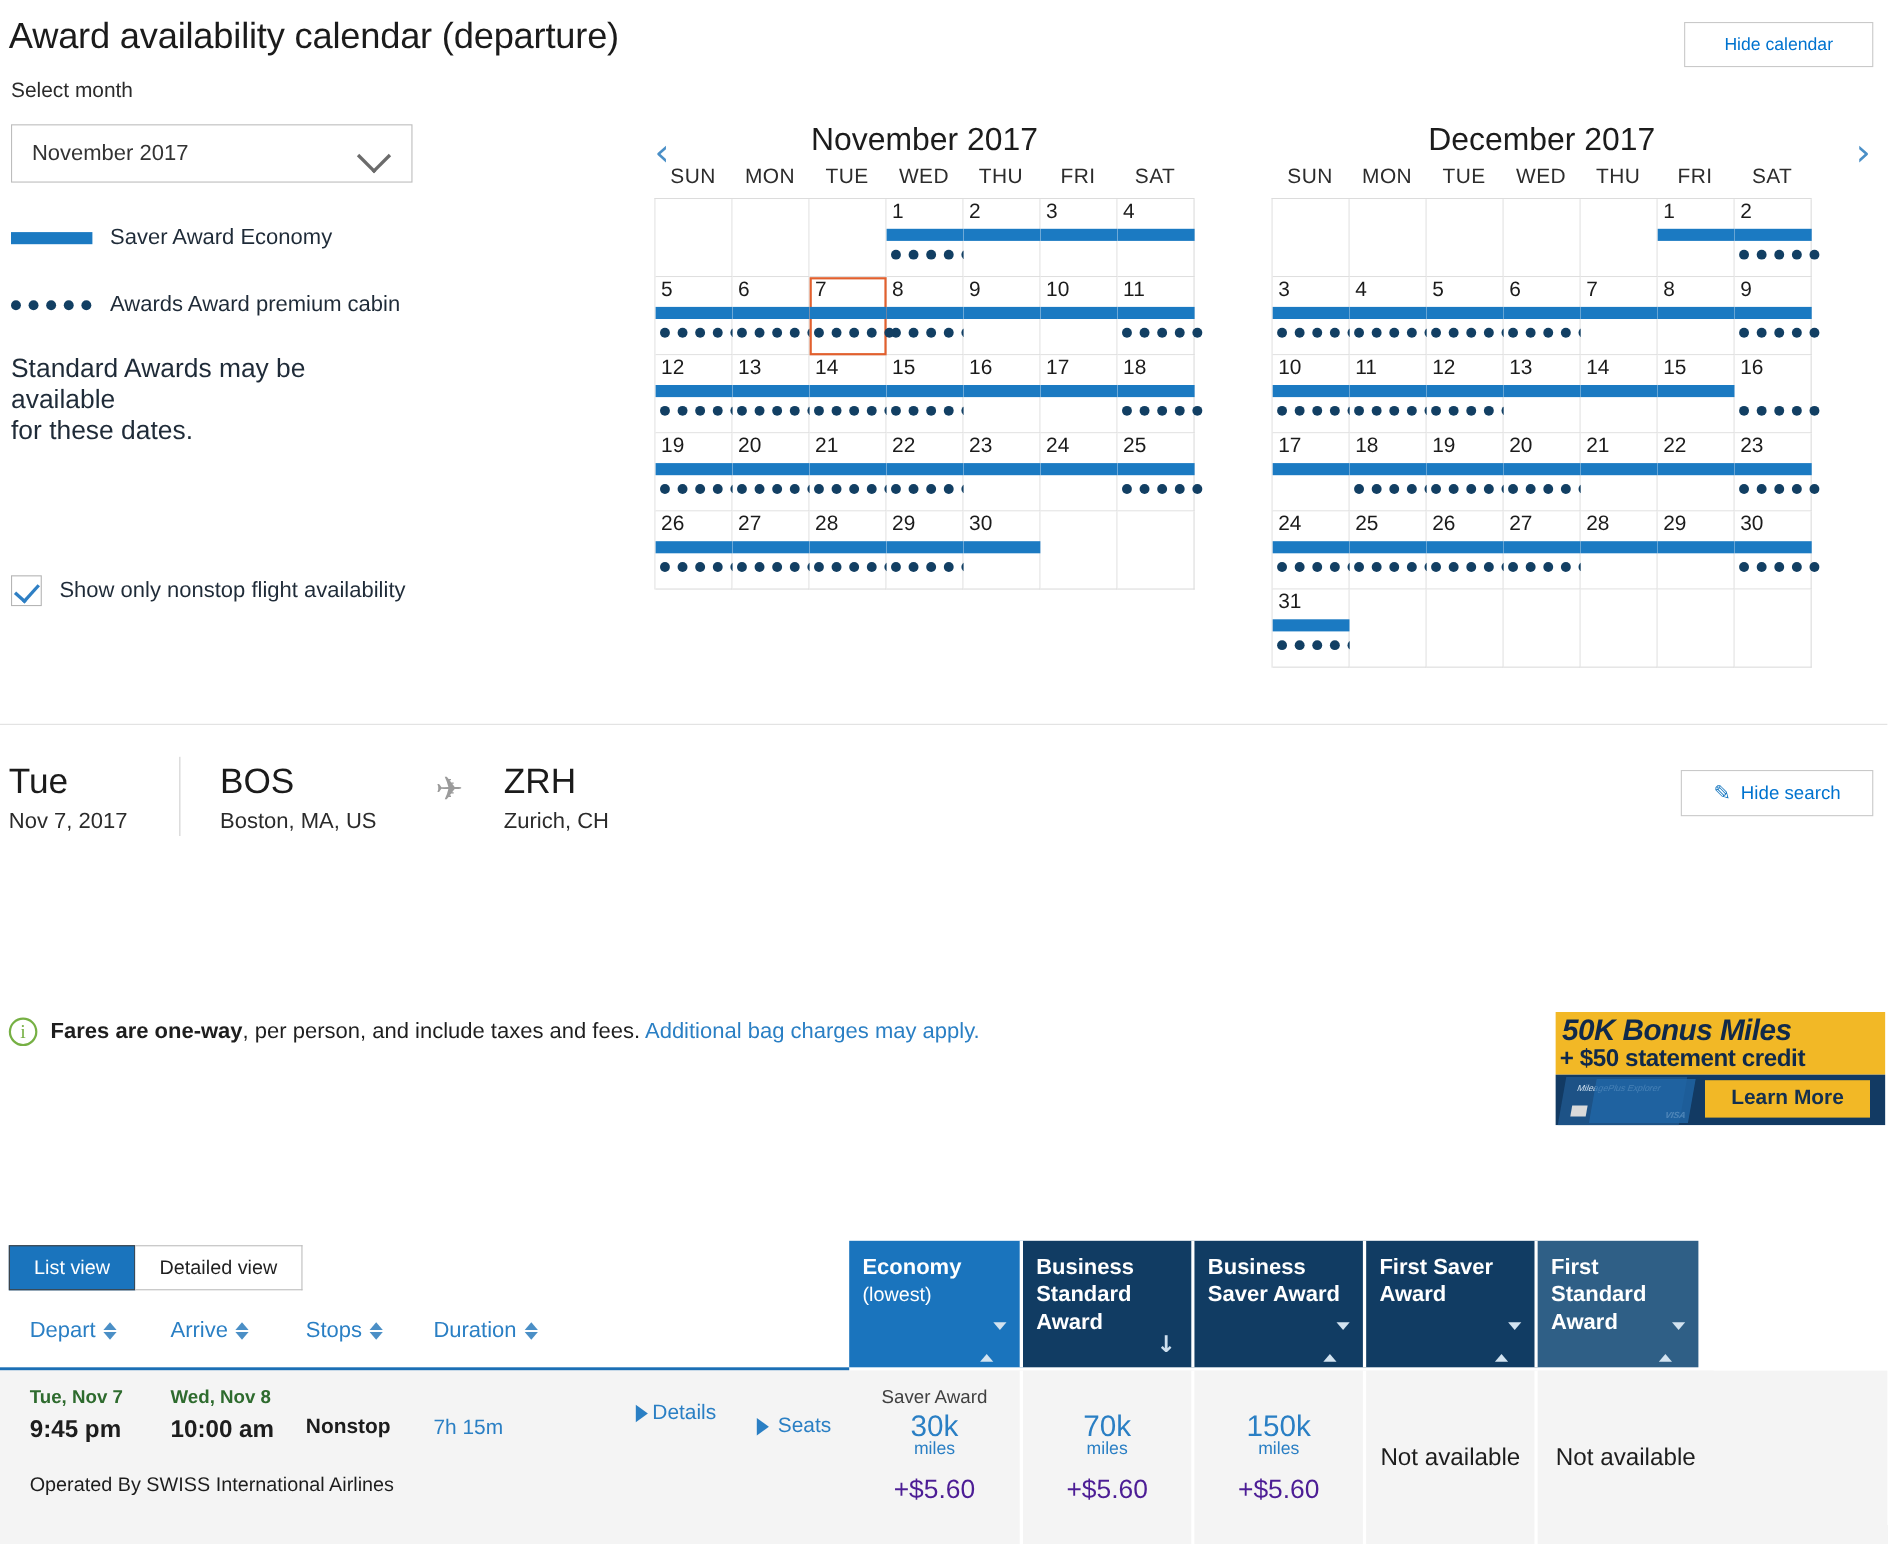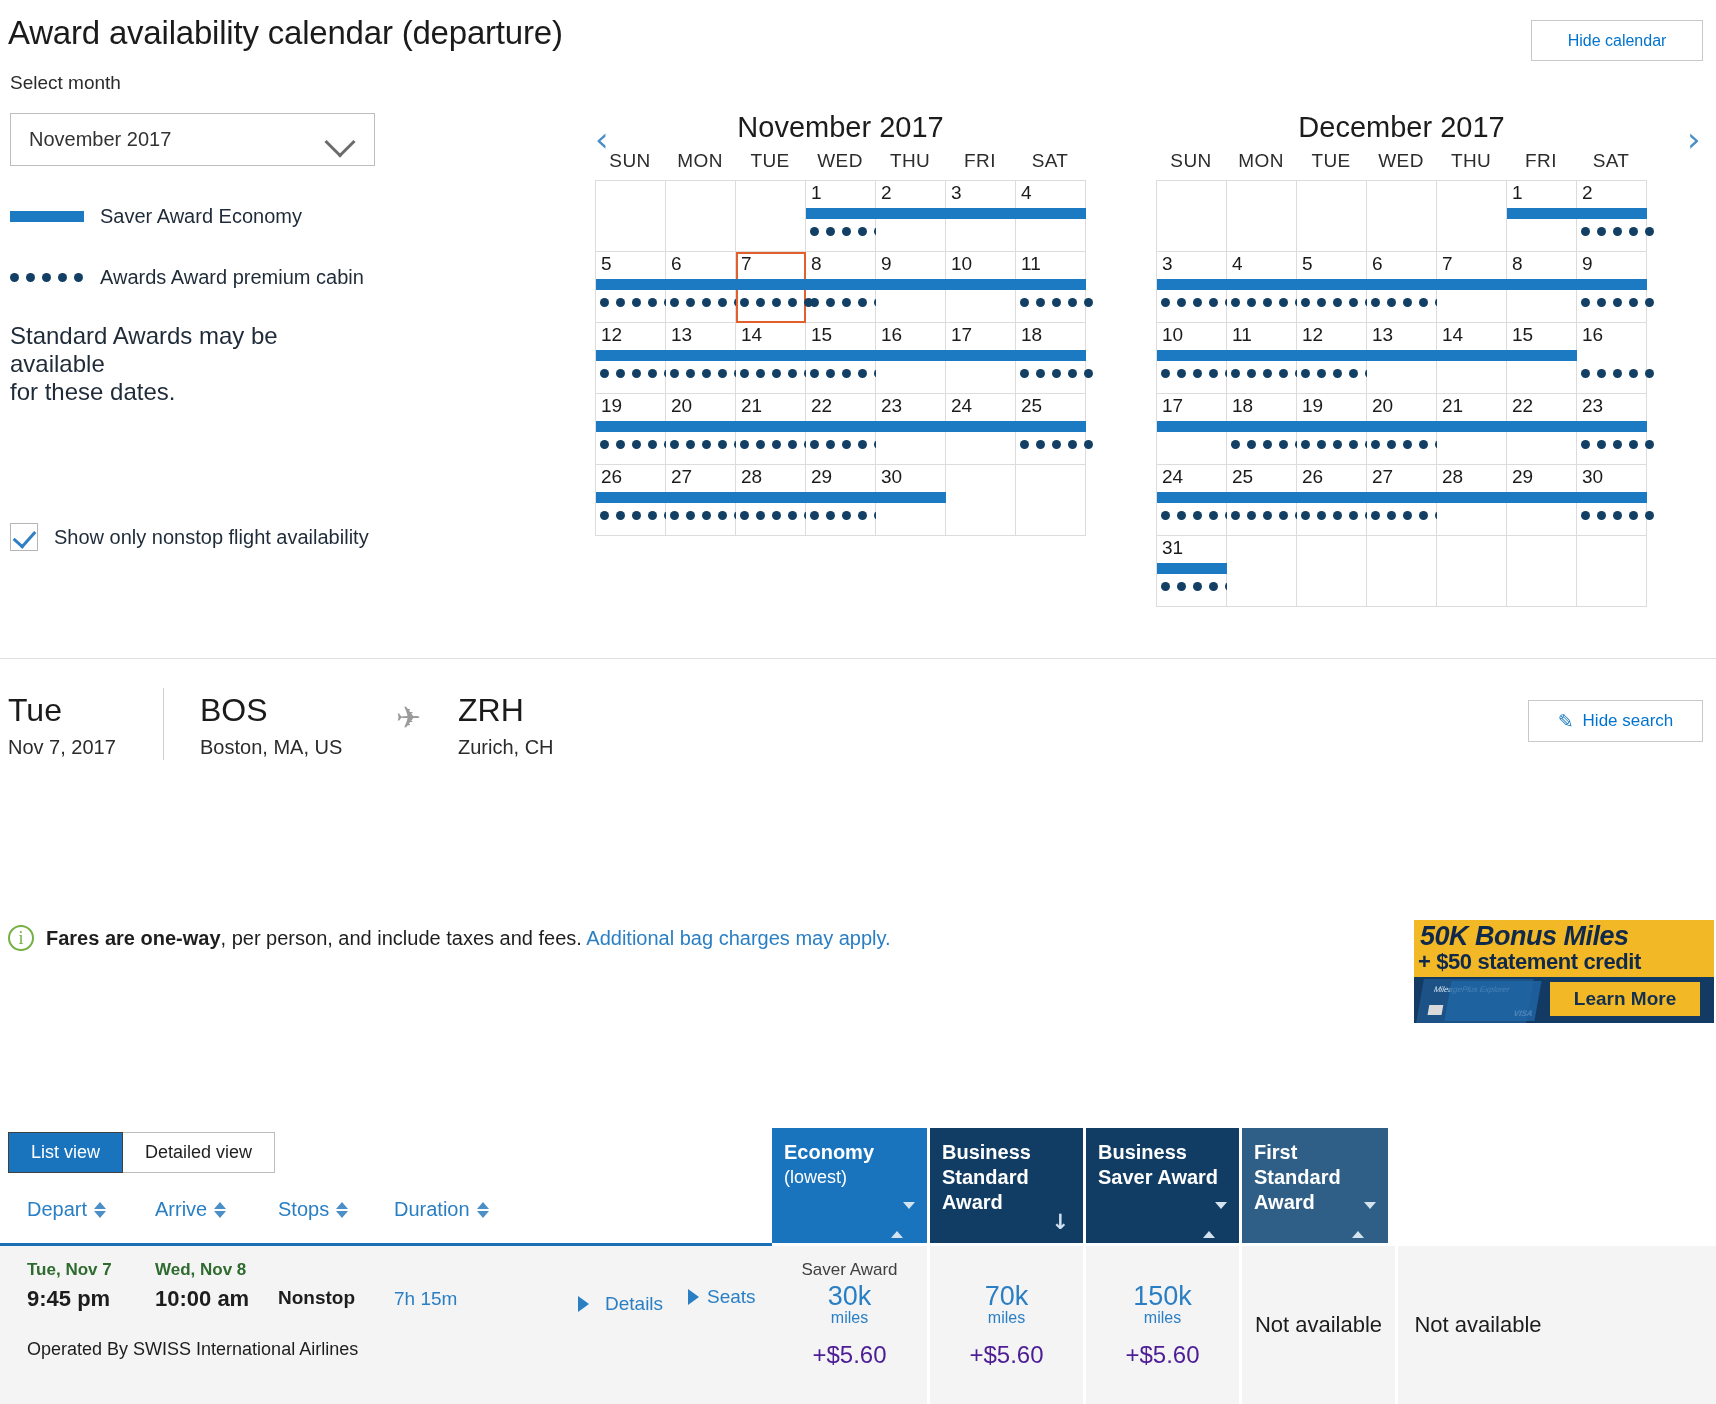--- a/index.html
+++ b/index.html
@@ -190,21 +190,21 @@
   .fare-hdr .downarrow { position: absolute; right: 14px; bottom: 8px; color: #cfe0ef; font-size: 21px; font-family: "DejaVu Sans", sans-serif; }
 
   .result-row { position: absolute; left: 0; top: 1246px; width: 1716px; height: 158px; background: #f4f4f4; }
   .rr-left { position: absolute; left: 0; top: 0; width: 772px; height: 158px; background: #f4f4f4; }
   .rr-depart-date { position: absolute; left: 27px; top: 14px; font-size: 17px; color: #2e6b2e; font-weight: 700; }
   .rr-depart-time { position: absolute; left: 27px; top: 40px; font-size: 22px; color: #1d1d1d; font-weight: 700; }
   .rr-arrive-date { position: absolute; left: 155px; top: 14px; font-size: 17px; color: #2e6b2e; font-weight: 700; }
   .rr-arrive-time { position: absolute; left: 155px; top: 40px; font-size: 22px; color: #1d1d1d; font-weight: 700; }
   .rr-stops { position: absolute; left: 278px; top: 41px; font-size: 19px; color: #1d1d1d; font-weight: 700; }
   .rr-duration { position: absolute; left: 394px; top: 42px; font-size: 19px; color: #2a7fc4; }
-  .rr-details { position: absolute; left: 578px; top: 47px; display: flex; align-items: center; gap: 16px; cursor: pointer; }
+  .rr-details { position: absolute; left: 578px; top: 28px; display: flex; align-items: center; gap: 4px; cursor: pointer; }
   .rr-seats { position: absolute; left: 688px; top: 40px; display: flex; align-items: center; gap: 8px; cursor: pointer; }
   .tri-right { width: 0; height: 0; border-top: 8px solid transparent; border-bottom: 8px solid transparent; border-left: 11px solid #2a7fc4; }
   .rr-link-txt { font-size: 19px; color: #2a7fc4; }
   .rr-operated { position: absolute; left: 27px; top: 93px; font-size: 18px; color: #1d1d1d; }
 
   .fare-cells { position: absolute; left: 772px; top: 1246px; display: flex; height: 158px; }
   .fare-cell {
     width: 156px; height: 158px; background: #f4f4f4;
     border-right: 3px solid #fff; position: relative;
     display: flex; flex-direction: column; align-items: center; justify-content: center;
@@ -949,20 +949,21 @@
           <i class="d"></i>
         </span>
     </div>
   </div>
   <div class="hdr-underline"></div>
 
   <div class="fare-header-row" id="fare-headers">
       <div class="fare-hdr econ"><span>Economy</span><small>(lowest)</small><span class="sortarrows"><i class="u"></i><i class="d"></i></span></div>
       <div class="fare-hdr dark"><span>Business Standard Award</span><span class="downarrow">↓</span></div>
       <div class="fare-hdr dark"><span>Business Saver Award</span><span class="sortarrows"><i class="u"></i><i class="d"></i></span></div>
+      <div class="fare-hdr dark"><span>First Saver Award</span><span class="sortarrows"><i class="u"></i><i class="d"></i></span></div>
       <div class="fare-hdr slate"><span>First Standard Award</span><span class="sortarrows"><i class="u"></i><i class="d"></i></span></div>
     </div>
 
   <div class="result-row">
     <div class="rr-left">
       <div class="rr-depart-date">Tue, Nov 7</div>
       <div class="rr-depart-time">9:45 pm</div>
       <div class="rr-arrive-date">Wed, Nov 8</div>
       <div class="rr-arrive-time">10:00 am</div>
       <div class="rr-stops">Nonstop</div>

